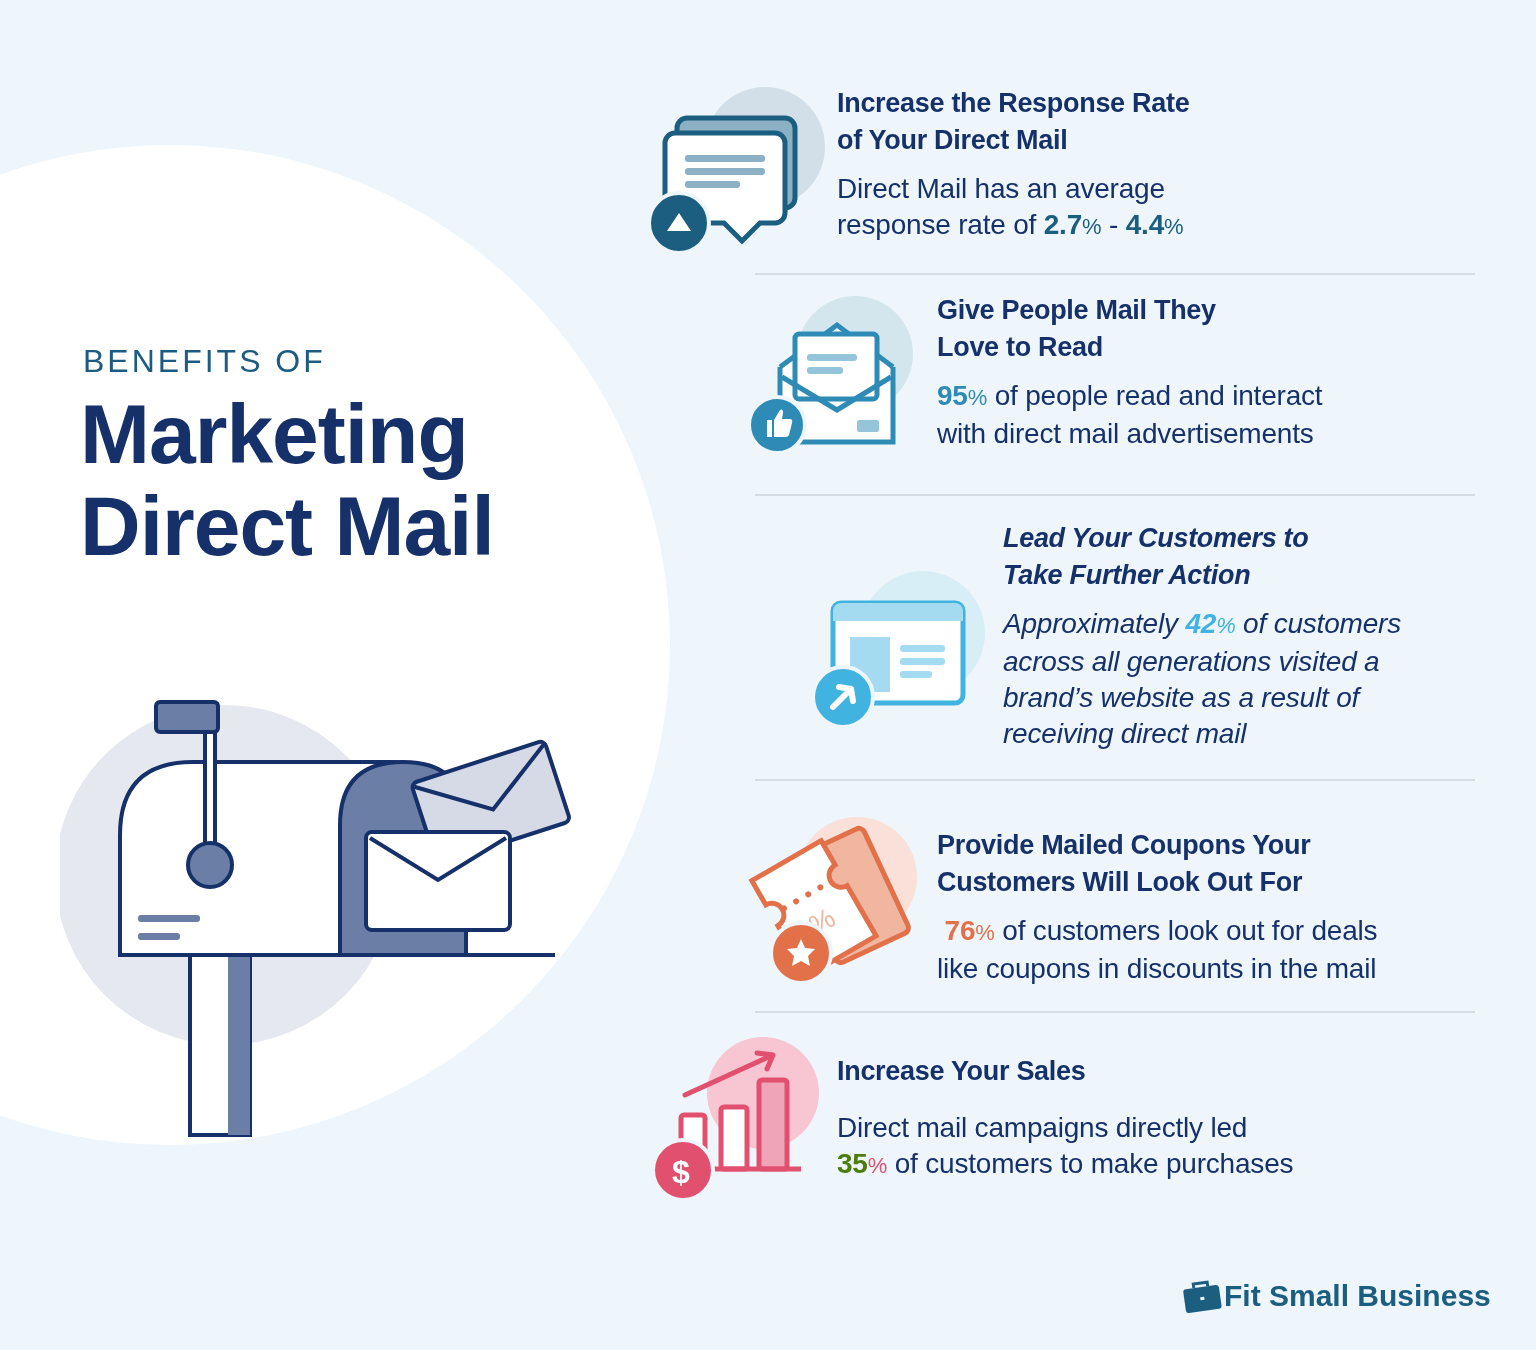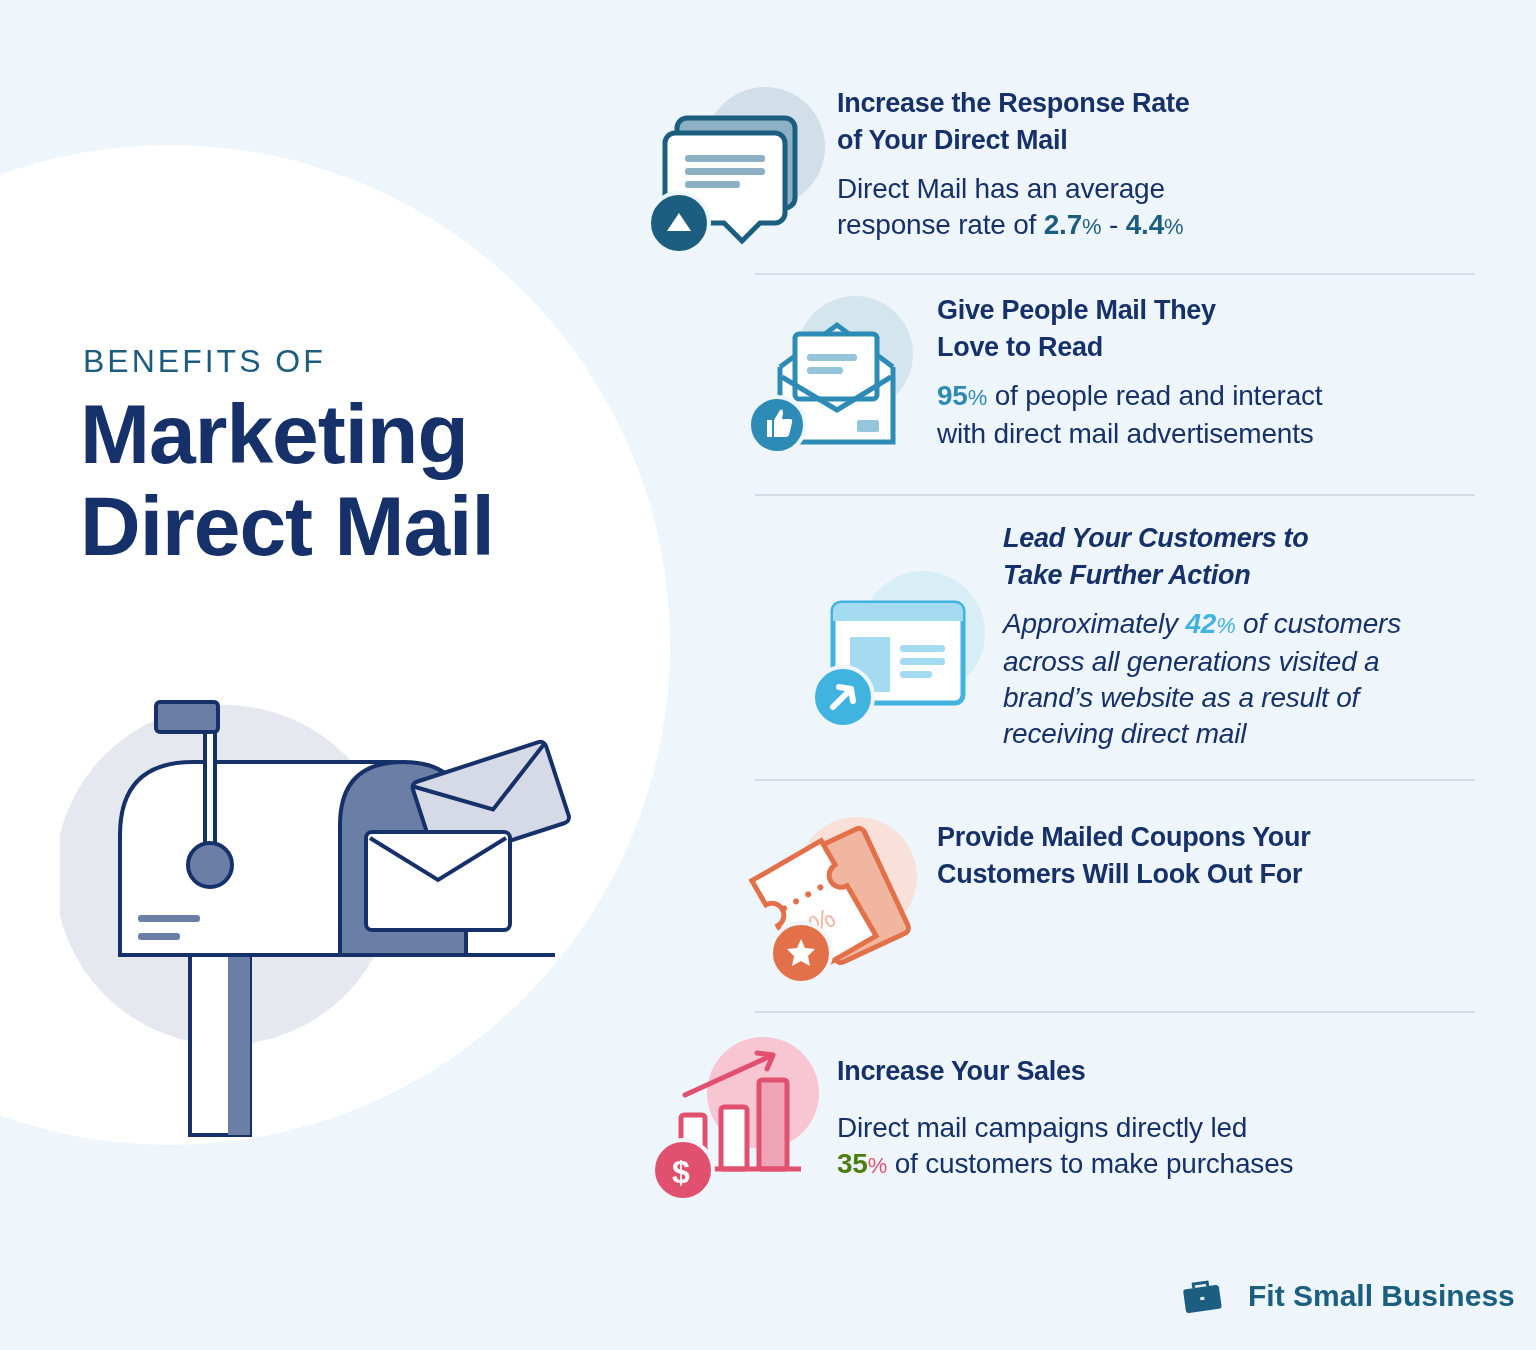--- a/index.html
+++ b/index.html
@@ -35,21 +35,21 @@
     font-size: 28px; line-height: 36px; color: #16306a; margin-top: 12px;
     letter-spacing: -0.2px;
   }
   .benefit p b { font-weight: 700; }
   .benefit p small { font-size: 22px; font-weight: 400; }
   .divider {
     position: absolute; left: 755px; width: 720px; height: 2px; background: #d5dde4;
   }
   .logo {
     position: absolute; left: 1180px; top: 1278px;
-    display: flex; align-items: center; gap: 24px;
+    display: flex; align-items: center; gap: 0;
   }
   .logo span { font-size: 30px; font-weight: 700; color: #1b5e80; }
 </style>
 </head>
 <body>
 
 <div class="big-circle"></div>
 
 <div class="kicker">BENEFITS OF</div>
 <div class="title">
@@ -150,22 +150,23 @@
       <path d="M30 38 h80 v28 a12 12 0 0 0 0 24 v58 h-80 v-58 a12 12 0 0 0 0 -24 z" fill="#ffffff" stroke="#e2714a" stroke-width="5"></path>
       <text x="58" y="118" font-size="28" fill="#f0b6a0" font-family="Liberation Sans, sans-serif">%</text>
       <circle cx="44" cy="78" r="3" fill="#e2714a"></circle>
         <circle cx="58" cy="78" r="3" fill="#e2714a"></circle>
         <circle cx="72" cy="78" r="3" fill="#e2714a"></circle>
         <circle cx="86" cy="78" r="3" fill="#e2714a"></circle>
     </g>
     <circle cx="56" cy="138" r="30" fill="#e2714a" stroke="#eef6fb" stroke-width="4"></circle>
     <path d="M56 124 l4 9 l10 1 l-7 7 l2 10 l-9 -5 l-9 5 l2 -10 l-7 -7 l10 -1 z" fill="#ffffff"></path>
   </svg>
-  <div style="position:absolute;left:192px;top:4px;">
+  <div style="position:absolute;left:192px;top:12px;">
     <h2><span>Provide Mailed Coupons Your</span><br><span>Customers Will Look Out For</span></h2>
+    <p>&nbsp;<b style="color:#e2714a">76</b><small style="color:#e2714a">%</small><span> of customers look out for deals</span><br><span>like coupons in discounts in the mail</span></p>
   </div>
 </div>
 <div class="divider" style="top:1011px;"></div>
 
 <div class="benefit" style="left:645px;top:1035px;width:860px;height:170px;">
   <svg class="icon-wrap" style="left:0;top:0;" width="180" height="170" viewBox="0 0 180 170">
     <circle cx="118" cy="58" r="56" fill="#f7c6d2"></circle>
     <rect x="36" y="80" width="24" height="52" rx="3" fill="#ffffff" stroke="#e2506f" stroke-width="5"></rect>
     <rect x="76" y="72" width="26" height="62" rx="3" fill="#ffffff" stroke="#e2506f" stroke-width="5"></rect>
     <rect x="114" y="45" width="28" height="89" rx="3" fill="#f0a4b8" stroke="#e2506f" stroke-width="5"></rect>

